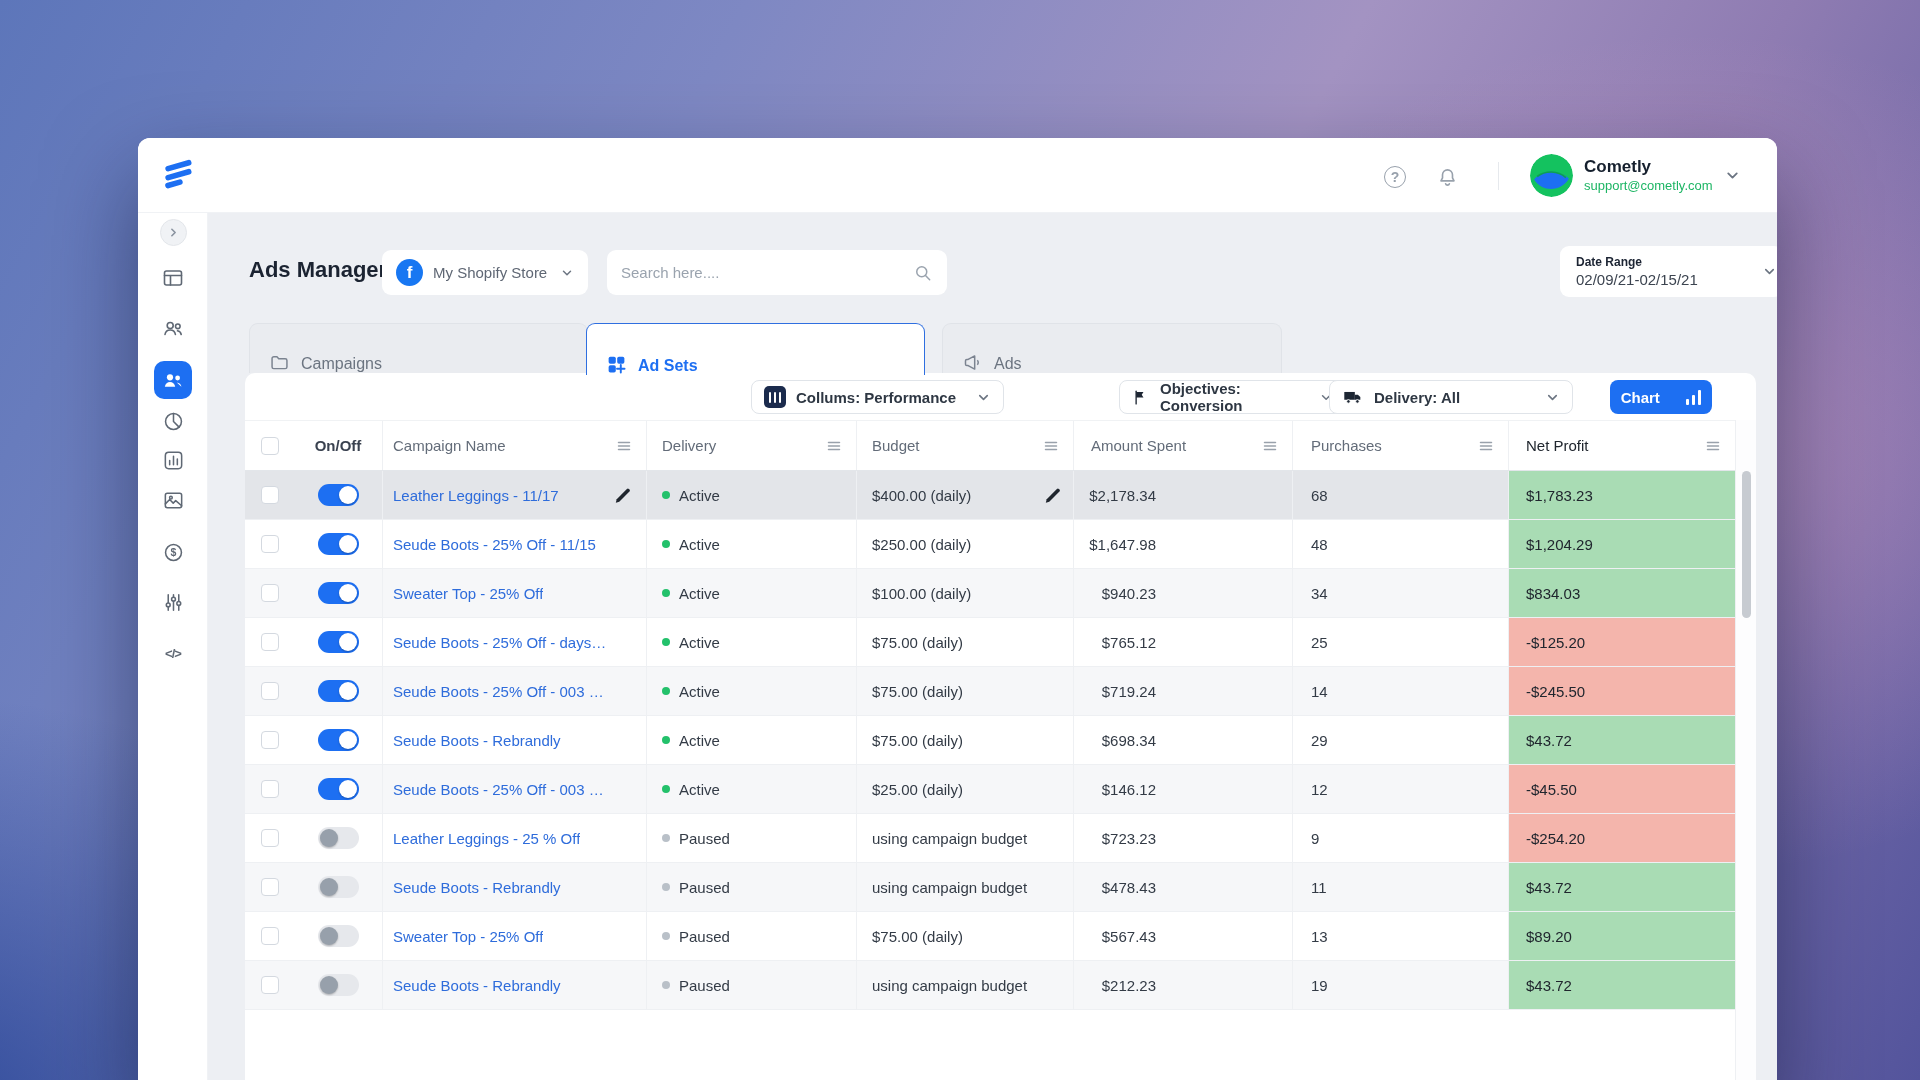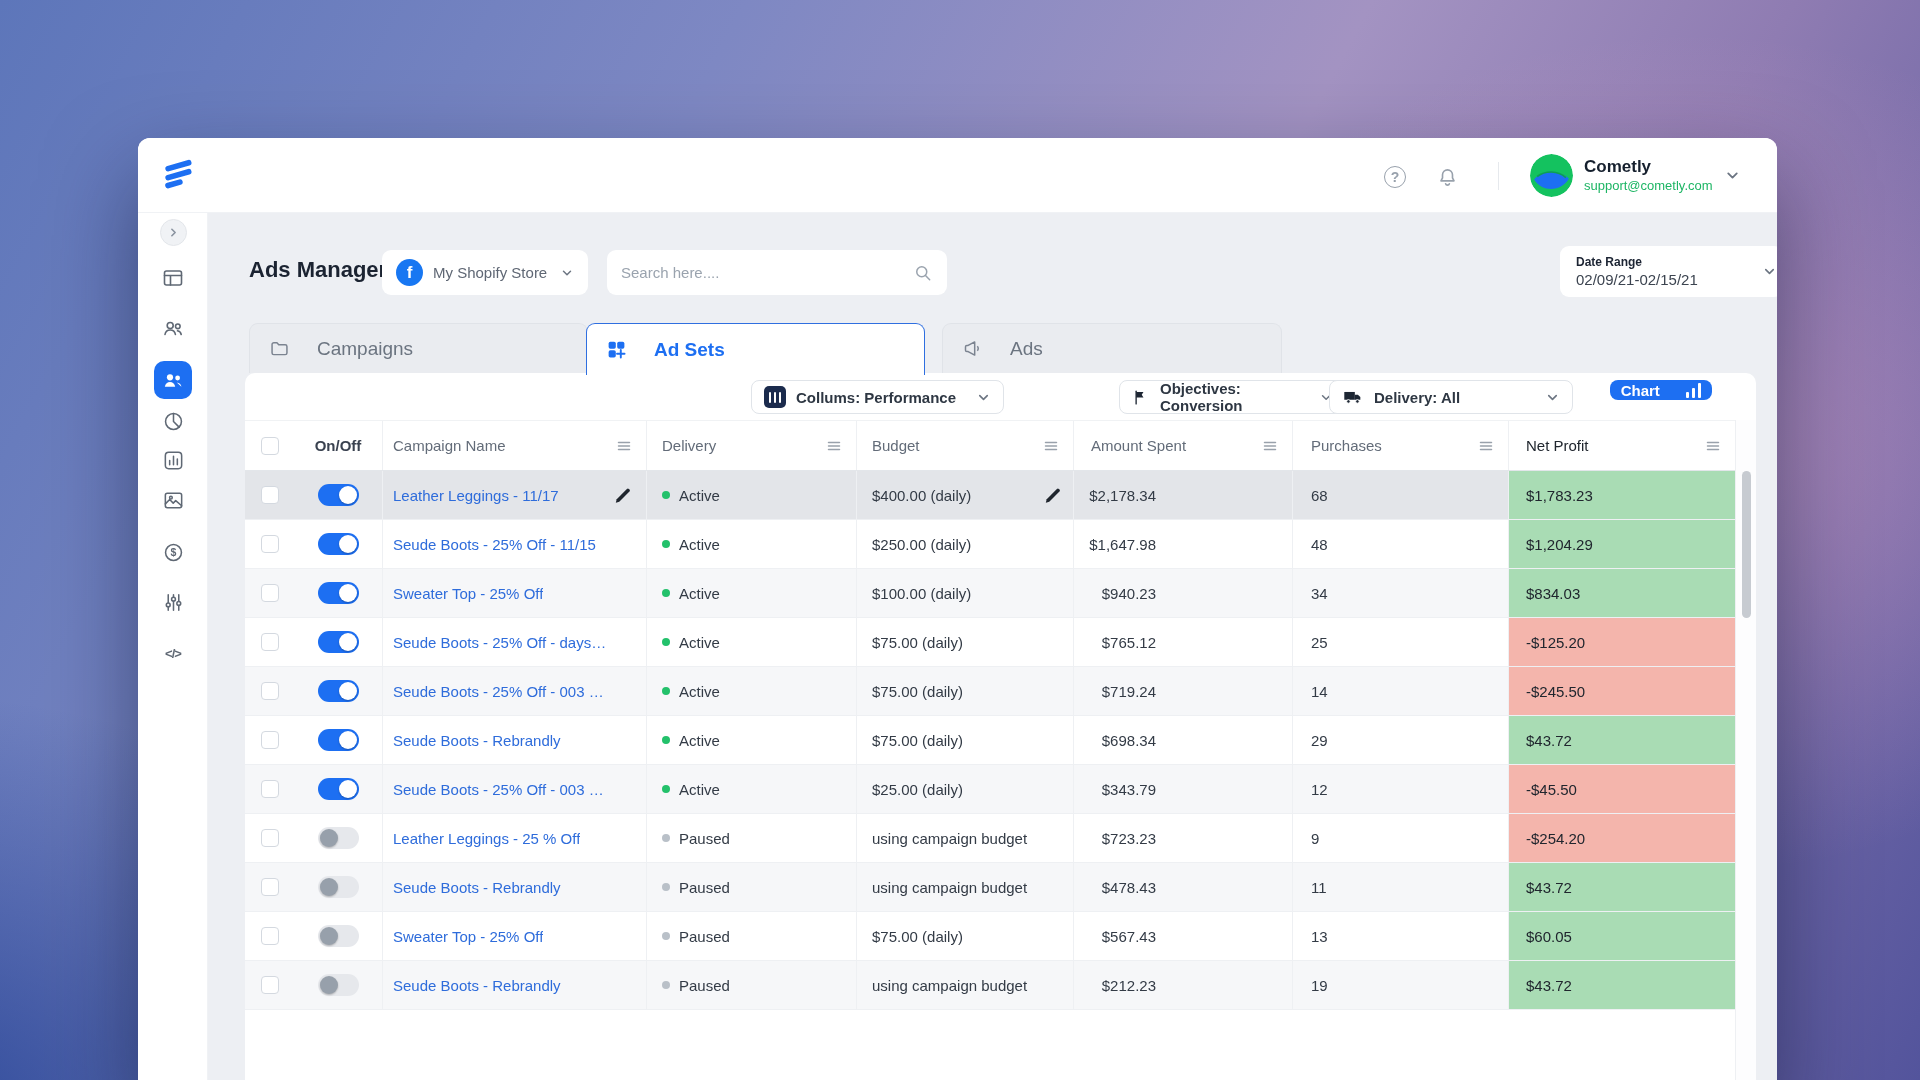--- a/index.html
+++ b/index.html
@@ -57,42 +57,42 @@
     font-family:inherit; }
   .search-box input::placeholder { color:#9aa3ae; }
 
   .date-box { position:absolute; left:1352px; top:33px; width:223px; height:51px; padding:0 6px 0 16px; cursor:pointer; }
   .date-col { flex:1; }
   .date-label { font-size:12px; font-weight:700; color:#1c2433; margin-bottom:2px; }
   .date-value { font-size:15px; color:#3c4450; }
 
   
   .tab { position:absolute; top:110px; height:50px; border-radius:9px 9px 0 0; display:flex;
-    align-items:center; gap:27px; padding-left:19px; cursor:pointer;
+    align-items:flex-end; gap:11px; padding-left:19px; cursor:pointer;
     background:#eaecf0; border:1px solid #e0e3e8; border-bottom:none; color:#6b7480;
-    font-size:19px; z-index:1; }
+    font-size:16px; z-index:1; }
   .tab.active { background:#fff; border:1px solid #2f6fe0; border-bottom:none; height:52px;
     color:#1d6ff2; font-weight:600; z-index:3; }
   .tab-campaigns { left:41px; width:339px; }
   .tab-adsets { left:378px; width:339px; }
   .tab-ads { left:734px; width:340px; }
 
   
   .card { position:absolute; left:37px; top:160px; width:1511px; height:725px; background:#fff;
     border-radius:10px; z-index:2; }
 
   .toolbar { position:relative; height:47px; }
   .ctrl { position:absolute; top:7px; height:34px; background:#fff; border:1px solid #e0e4e9;
     border-radius:8px; display:flex; align-items:center; justify-content:space-between;
     padding:0 12px; cursor:pointer; font-size:15px; color:#2e3743; font-weight:600; }
   .ctrl-left { display:flex; align-items:center; gap:10px; }
   .ctrl-columns { left:506px; width:253px; }
   .ctrl-objectives { left:874px; width:227px; }
   .ctrl-delivery { left:1084px; width:244px; }
-  .chart-btn { position:absolute; left:1365px; top:7px; width:102px; height:20px; background:#1d6ff2;
+  .chart-btn { position:absolute; left:1365px; top:7px; width:102px; height:34px; background:#1d6ff2;
     border-radius:8px; display:flex; align-items:center; justify-content:center; gap:26px;
     color:#fff; font-size:15px; font-weight:600; cursor:pointer; }
   .cols-badge { width:22px; height:22px; border-radius:5px; background:#1b2b4d; display:flex;
     align-items:center; justify-content:center; gap:2.5px; }
   .cols-badge i { display:block; width:2.6px; height:11px; background:#fff; border-radius:1px; }
   .bars-icon { display:flex; align-items:flex-end; gap:2.5px; height:15px; }
   .bars-icon i { display:block; width:3.5px; background:#fff; border-radius:1px; }
   .bars-icon i:nth-child(1){height:6px;} .bars-icon i:nth-child(2){height:10px;} .bars-icon i:nth-child(3){height:15px;}
 
   
@@ -630,21 +630,21 @@
     </div>
     <div class="cell c-del">
       <span class="dot d-active"></span>
       <span>Active</span>
     </div>
     <div class="cell c-bud">
       <span>$25.00 (daily)</span>
 
     </div>
     <div class="cell c-spent">
-              <span>$343.79</span>
+              <span>$146.12</span>
             </div>
     <div class="cell c-pur">
               <span>12</span>
             </div>
     <div class="cell c-profit neg">
               <span>-$45.50</span>
             </div>
   </div>
           <div class="trow">
     <div class="cell c-cb">
@@ -729,21 +729,21 @@
       <span>$75.00 (daily)</span>
 
     </div>
     <div class="cell c-spent">
               <span>$567.43</span>
             </div>
     <div class="cell c-pur">
               <span>13</span>
             </div>
     <div class="cell c-profit pos">
-              <span>$60.05</span>
+              <span>$89.20</span>
             </div>
   </div>
           <div class="trow alt">
     <div class="cell c-cb">
               <div class="cb"></div>
             </div>
     <div class="cell c-onoff">
               <div class="toggle off">
                 <div class="knob"></div>
               </div>

